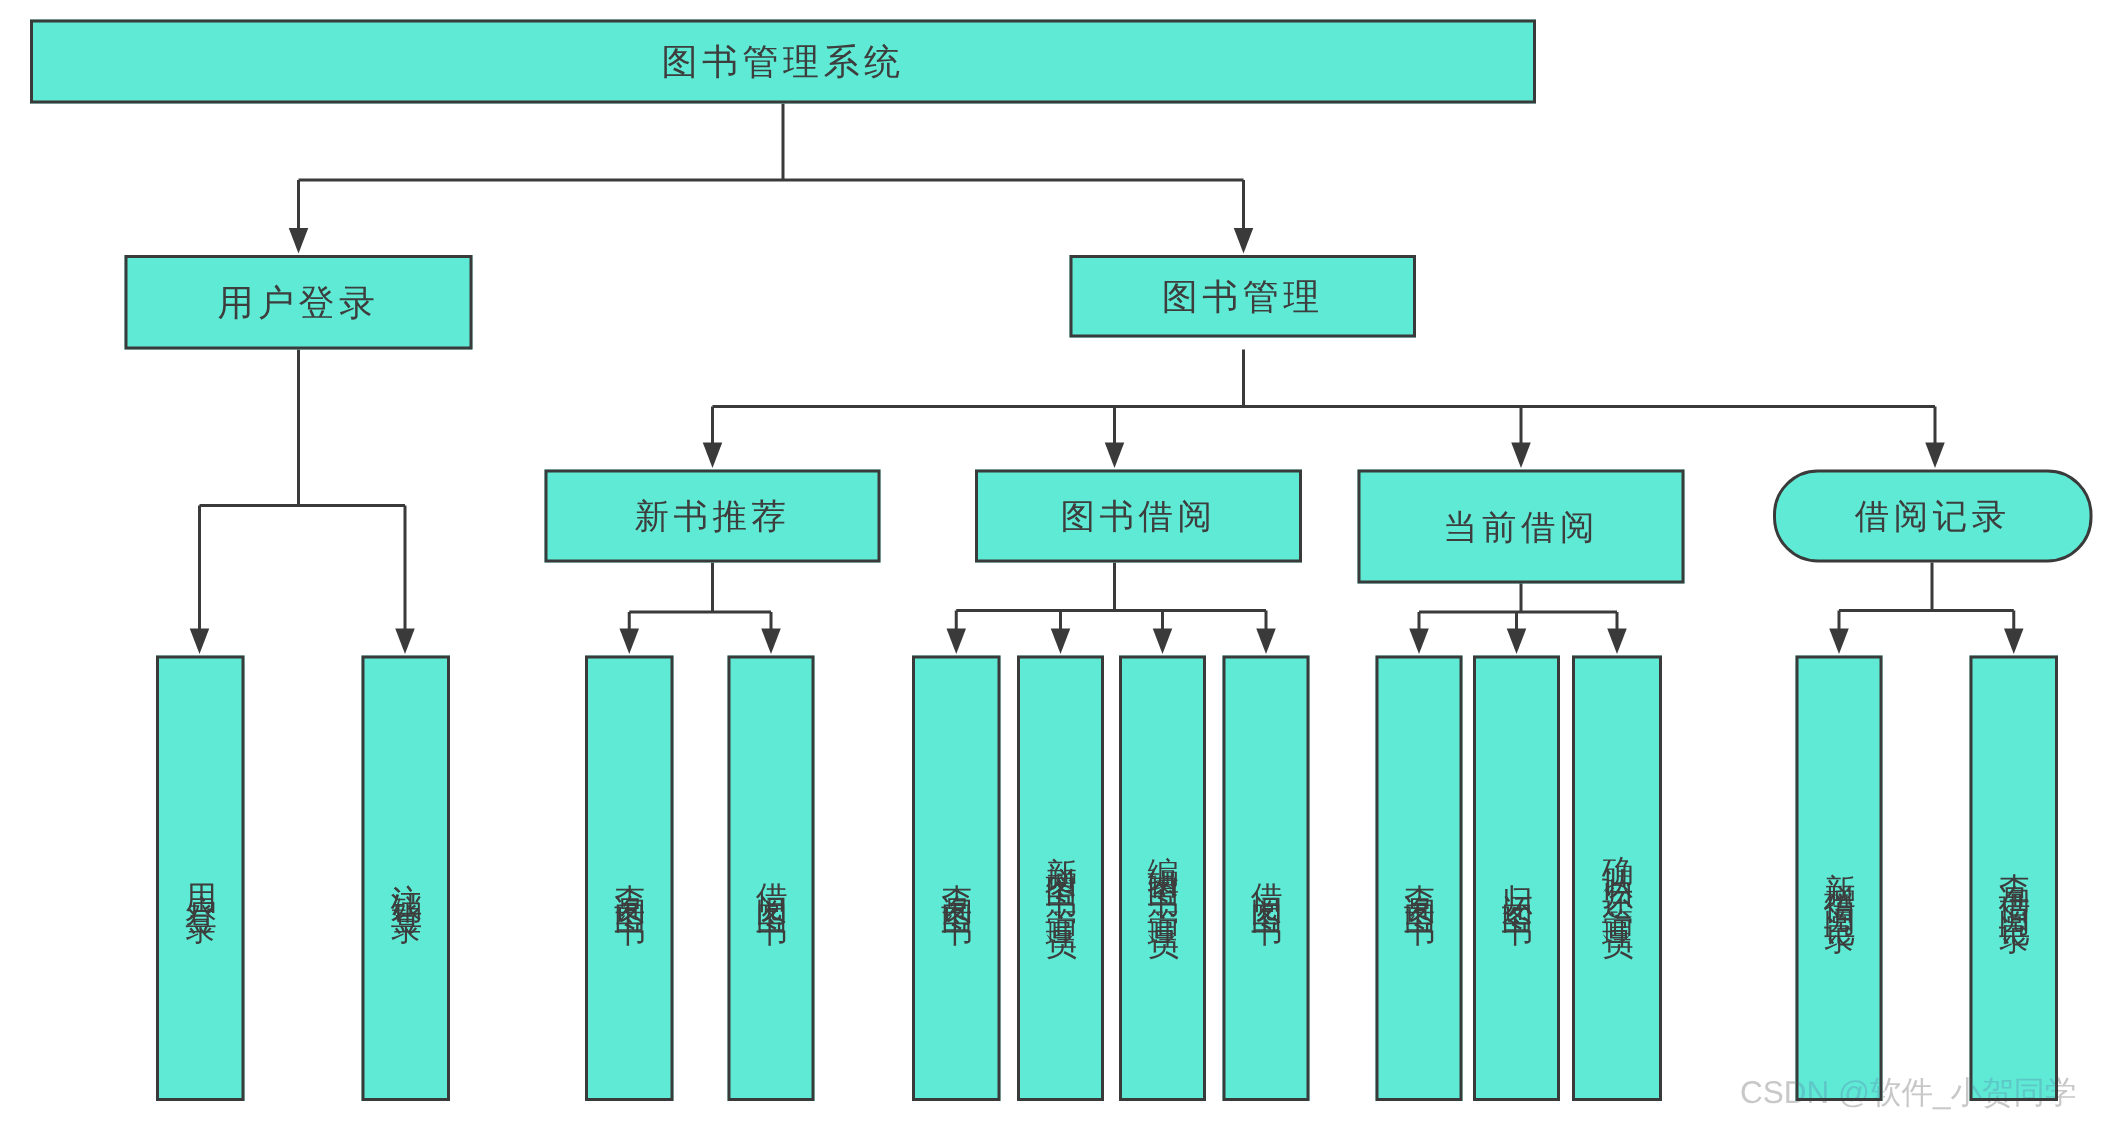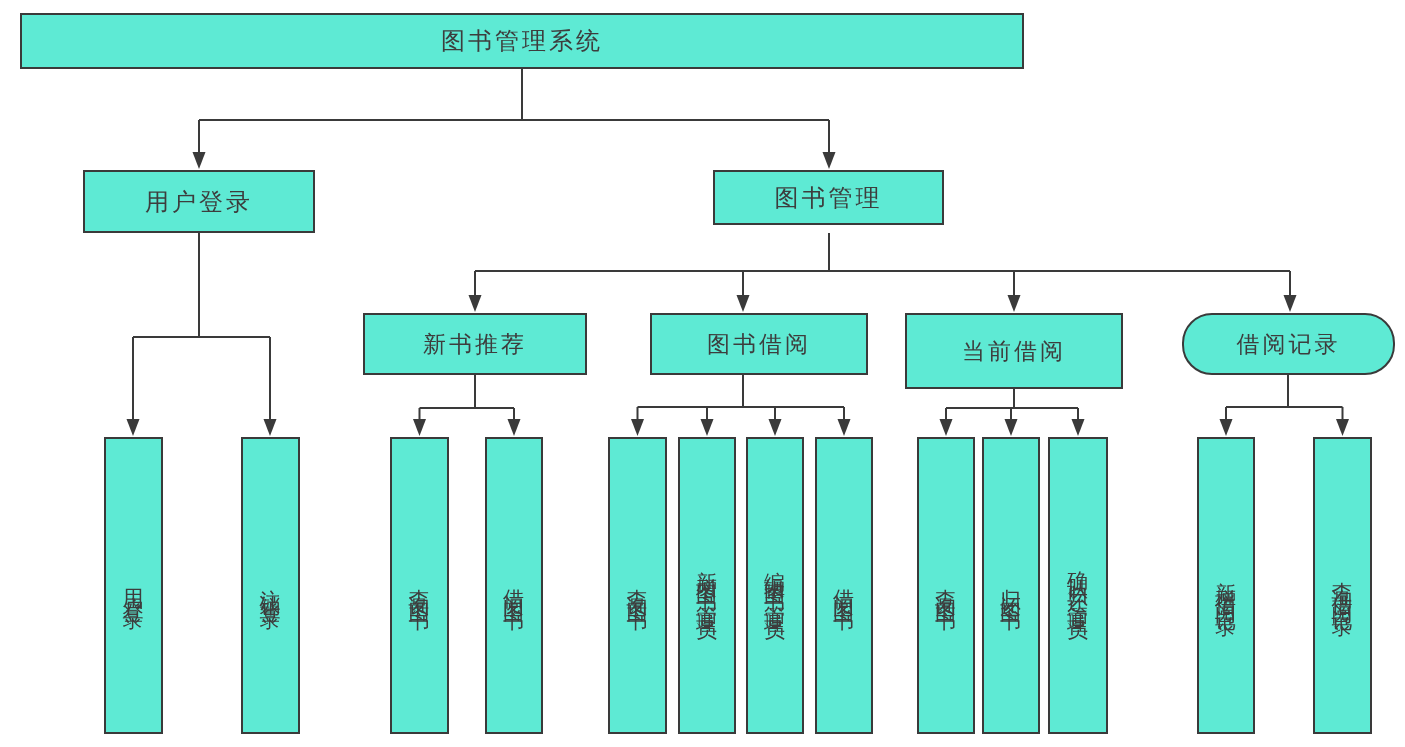--- a/index.html
+++ b/index.html
@@ -155,14 +155,15 @@
     <span>确认归还（管理员）</span>
   </div>
 
   <div class="node v" style="left:1197px;top:437px;width:58px;height:297px;">
     <span>新增借阅记录</span>
   </div>
   <div class="node v" style="left:1313px;top:437px;width:59px;height:297px;">
     <span>查询借阅记录</span>
   </div>
 
+  <div class="watermark" style="left:1160px;top:714px;">CSDN @软件_小贺同学</div>
 
 </div>
 
 </body></html>

